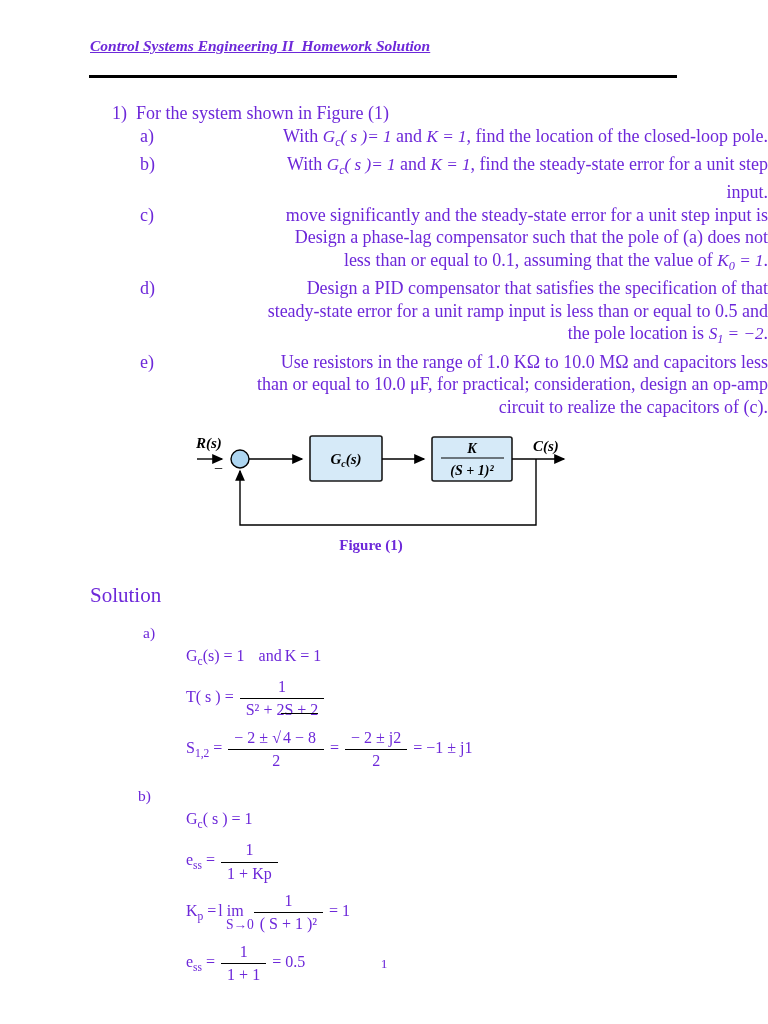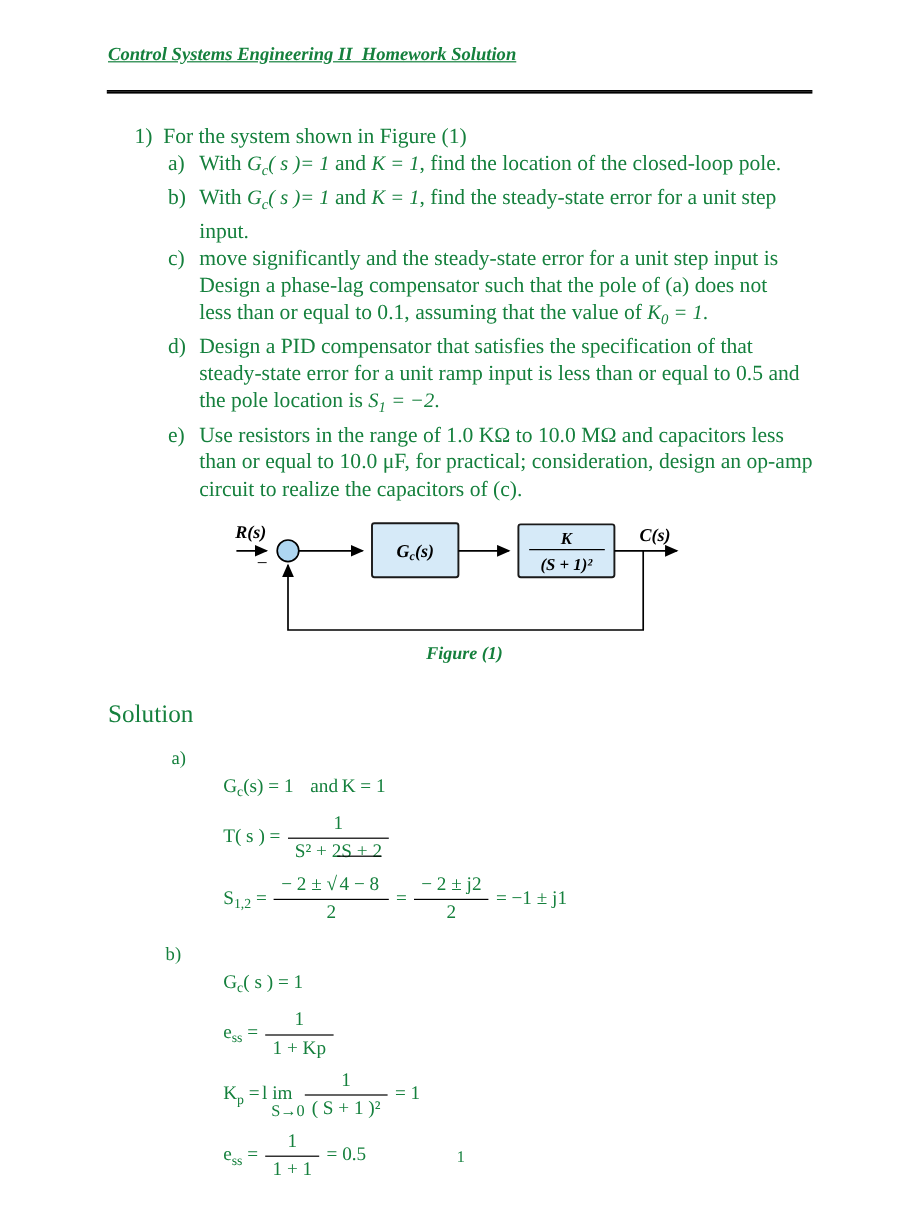--- a/index.html
+++ b/index.html
@@ -1,31 +1,31 @@
 <!DOCTYPE html>
 <html><head>
 <meta charset="utf-8">
 <style>
   html,body{margin:0;padding:0;background:#ffffff;}
   .page{position:relative;width:768px;height:1024px;background:#ffffff;overflow:hidden;
-        font-family:"Liberation Serif",serif;color:#15803d;}
+        font-family:"Liberation Serif",serif;color:#6d28d9;}
   .header{margin:36px 0 0 90px;font-size:15.5px;line-height:19px;font-weight:bold;font-style:italic;
           text-decoration:underline;}
   .rule{margin:20px 0 0 89px;width:588px;height:3px;border-top:1px solid #000;border-bottom:2px solid #000;box-sizing:border-box;}
   .content{margin-top:24px;font-size:18px;line-height:22.5px;}
   .intro{margin-left:112px;}
   .intro .pnum{display:inline-block;margin-right:9px;}
   .item{display:flex;margin-left:140px;}
   .ilabel{width:26px;flex:none;}
-  .itext{flex:1;}
+  .itext{flex:1;text-align:right;}
   .imath{font-style:italic;font-size:0.95em;}
   .msub{font-size:0.72em;vertical-align:-0.32em;}
   
   .diagram{display:block;margin-top:4px;}
-  .caption{width:742px;text-align:center;font-style:italic;font-weight:600;font-size:15px;margin-top:2px;line-height:19px;padding-left:16px;}
+  .caption{width:742px;text-align:center;font-weight:600;font-size:15px;margin-top:2px;line-height:19px;}
   
   .sol-head{margin:30px 0 12px 90px;font-size:21px;line-height:20px;}
   .sol-label{margin:18px 0 0 143px;font-size:15.5px;line-height:20px;}
   .mline{margin:3px 0 0 186px;font-size:16px;line-height:20px;}
   .mline.tall{margin-top:4px;}
   .frac{display:inline-block;vertical-align:middle;text-align:center;line-height:1.15;margin:2px 2px;}
   .frac .num{display:block;border-bottom:1px solid #000;padding:1px 6px 2px;}
   .frac .den{display:block;padding:2px 6px 0;}
   .sqrt{white-space:nowrap;}
   .sqrt .rad{border-top:1px solid #000;padding:15px 2px;}

